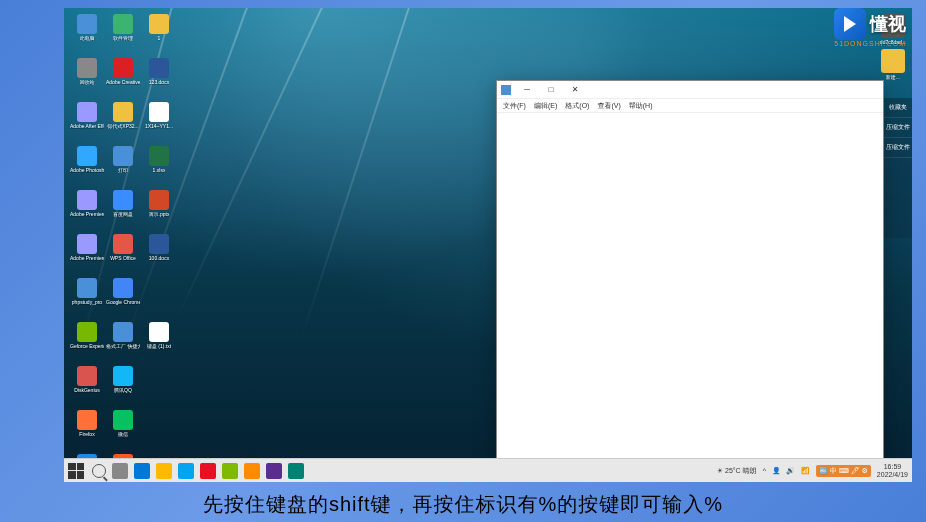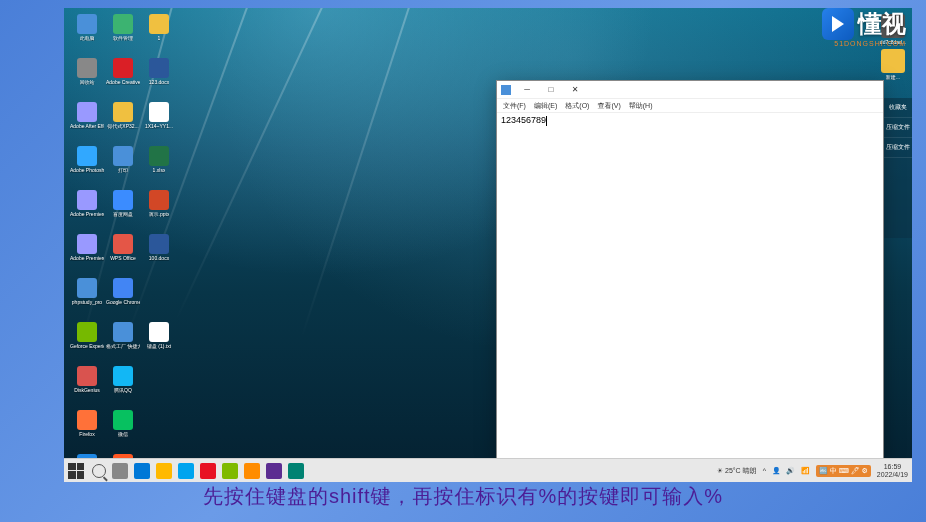--- a/index.html
+++ b/index.html
@@ -28,23 +28,23 @@
 .tb-start div{background:#333}
 .tb-search{width:14px;height:14px;border:1.5px solid #555;border-radius:50%;margin-left:8px;position:relative;cursor:pointer}
 .tb-search::after{content:"";position:absolute;bottom:-3px;right:-3px;width:5px;height:1.5px;background:#555;transform:rotate(45deg)}
 .tb-icon{width:16px;height:16px;margin-left:6px;border-radius:2px;cursor:pointer}
 .tb-spacer{flex:1}
 .tb-tray{display:flex;align-items:center;gap:6px;font-size:7px;color:#333}
 .tb-time{text-align:center;line-height:1.1;font-size:7px}
 .watermark{position:absolute;top:8px;right:20px;display:flex;align-items:center;gap:4px;z-index:100}
 .wm-logo{width:32px;height:32px;background:linear-gradient(135deg,#2680eb,#0d5bbf);border-radius:6px;position:relative}
 .wm-logo::before{content:"";position:absolute;left:10px;top:8px;border-left:12px solid #fff;border-top:8px solid transparent;border-bottom:8px solid transparent}
-.wm-text{font-size:24px;font-weight:bold;color:#fff;text-shadow:0 1px 3px rgba(0,0,0,0.5)}
+.wm-text{font-size:18px;font-weight:bold;color:#fff;text-shadow:0 1px 3px rgba(0,0,0,0.5)}
 .wm-sub{position:absolute;top:32px;right:0;font-size:7px;color:#e8852e;letter-spacing:1px}
-.subtitle{position:absolute;bottom:12px;left:0;right:0;text-align:center;font-size:20px;color:#4c1d95;letter-spacing:1px;z-index:50}
+.subtitle{position:absolute;bottom:4px;left:0;right:0;text-align:center;font-size:20px;color:#000000;letter-spacing:1px;z-index:50}
 .side-panel{position:absolute;right:0;top:90px;width:28px;height:140px;background:rgba(10,50,70,0.6)}
 .side-item{height:20px;font-size:6px;color:#fff;display:flex;align-items:center;justify-content:center;border-bottom:1px solid rgba(255,255,255,0.1)}
 </style>
 </head>
 <body>
 
 <div class="watermark">
   <div class="wm-logo"></div>
   <div>
     <div class="wm-text">懂视</div>
@@ -307,21 +307,20 @@
         <div class="np-btn close">✕</div>
       </div>
     </div>
     <div class="np-menu">
       <span>文件(F)</span>
       <span>编辑(E)</span>
       <span>格式(O)</span>
       <span>查看(V)</span>
       <span>帮助(H)</span>
     </div>
-    <div class="np-content"><span>123456789</span><span class="cursor"></span></div>
   </div>
 
   <div class="taskbar">
     <div class="tb-start">
         <div></div>
         <div></div>
         <div></div>
         <div></div>
       </div>
     <div class="tb-search"></div>

